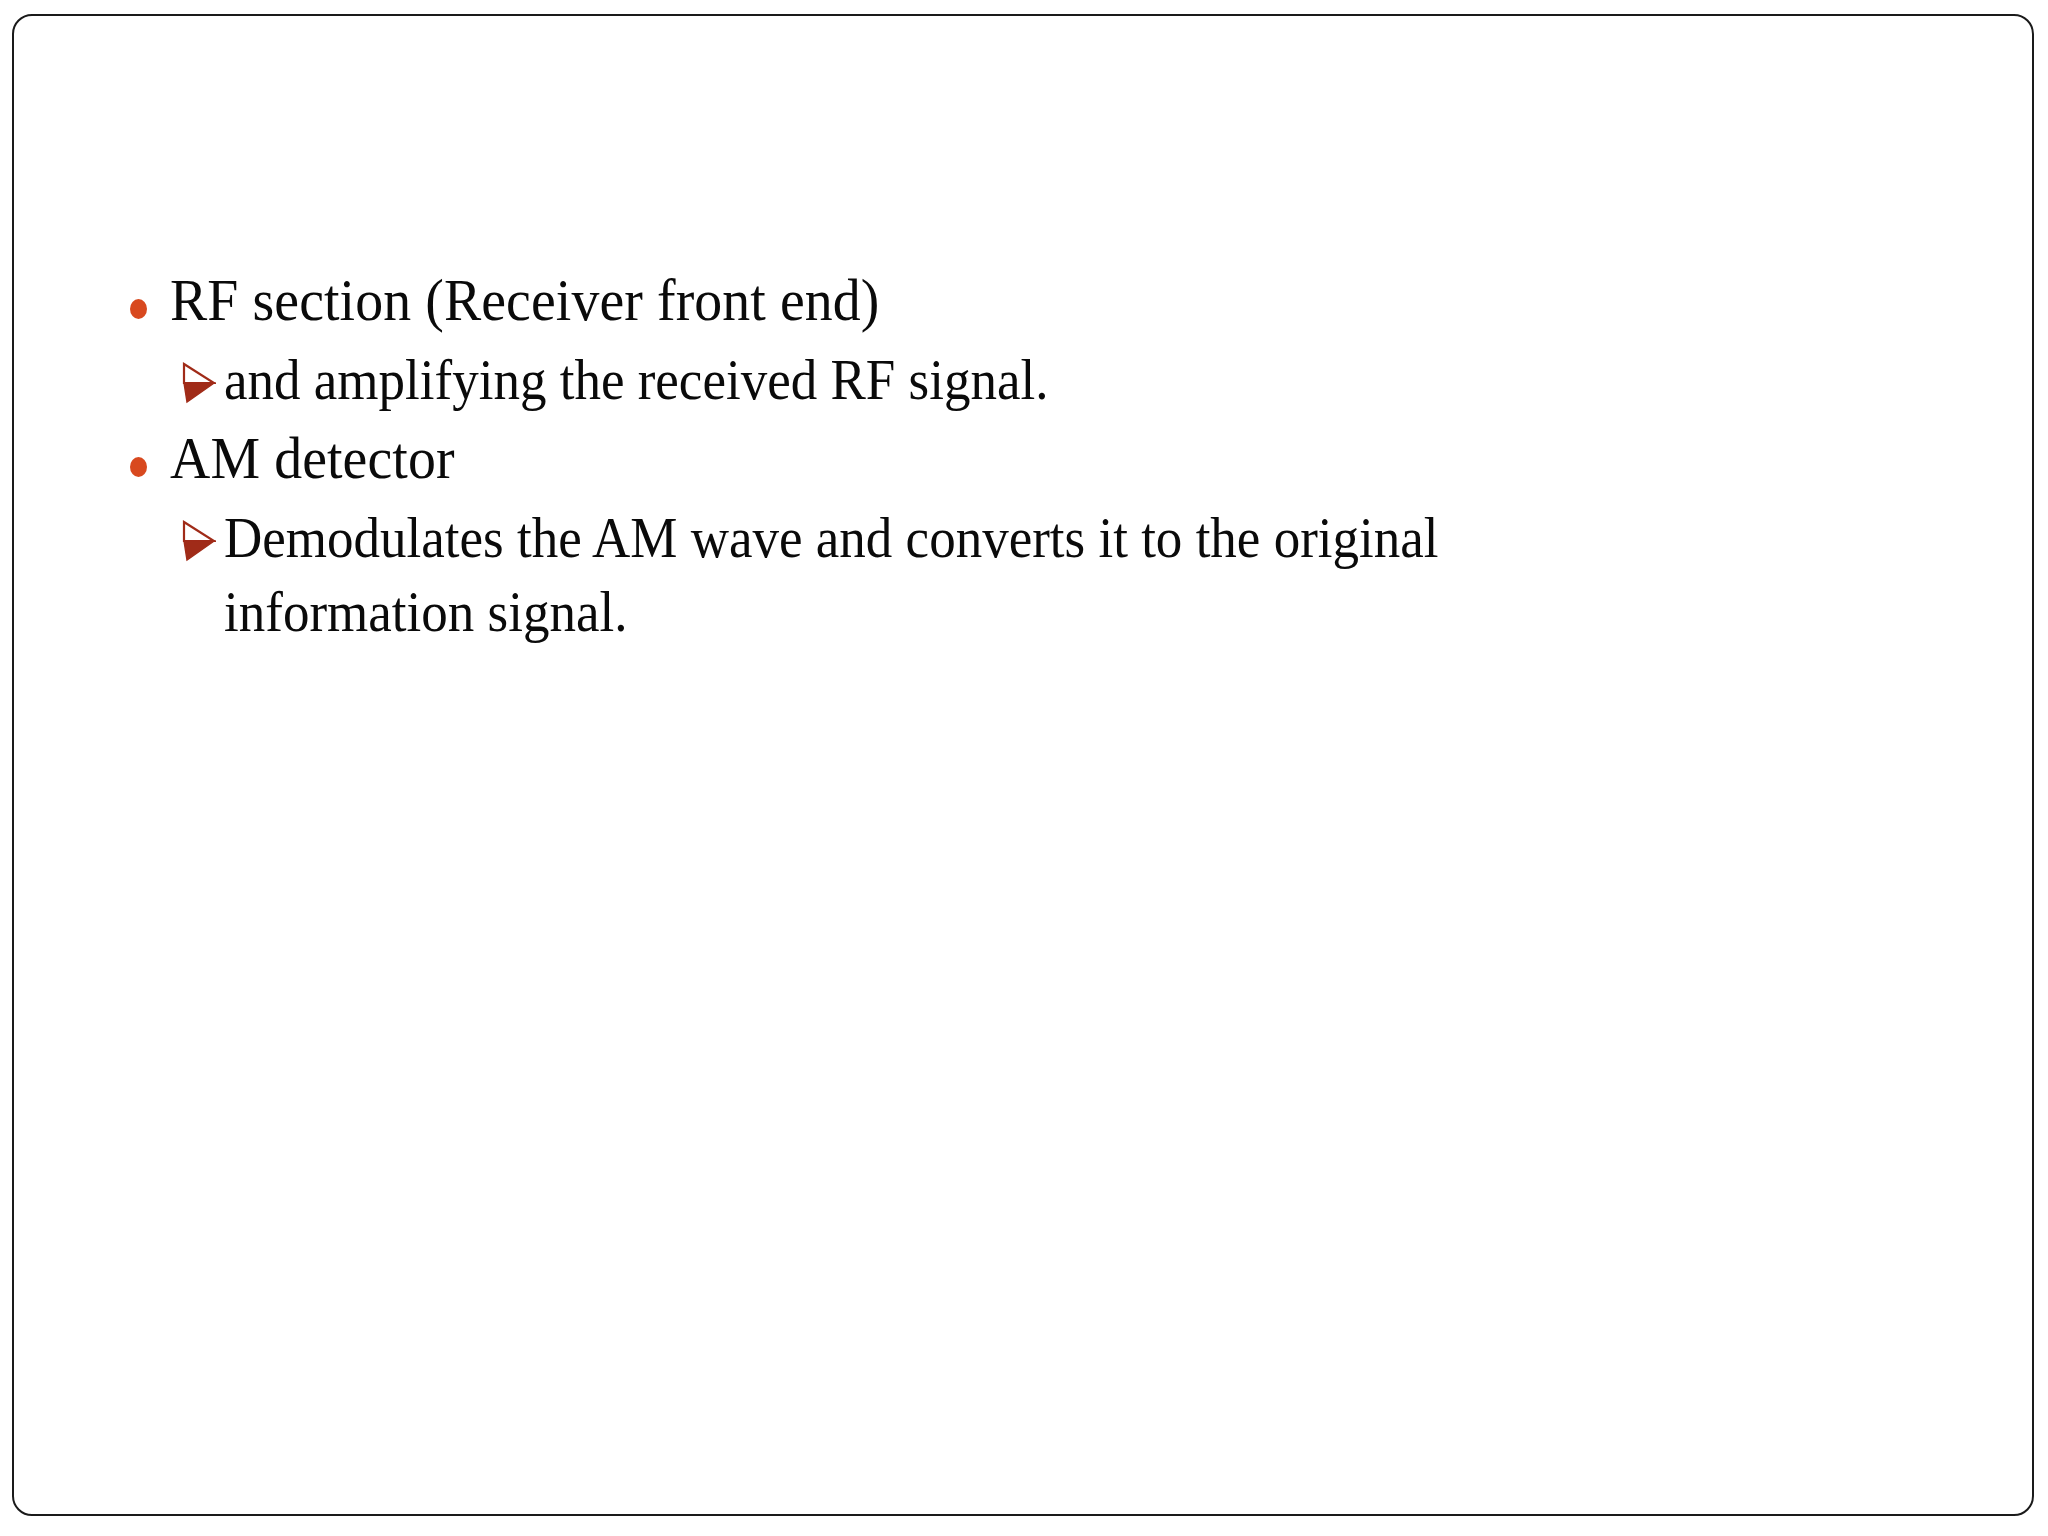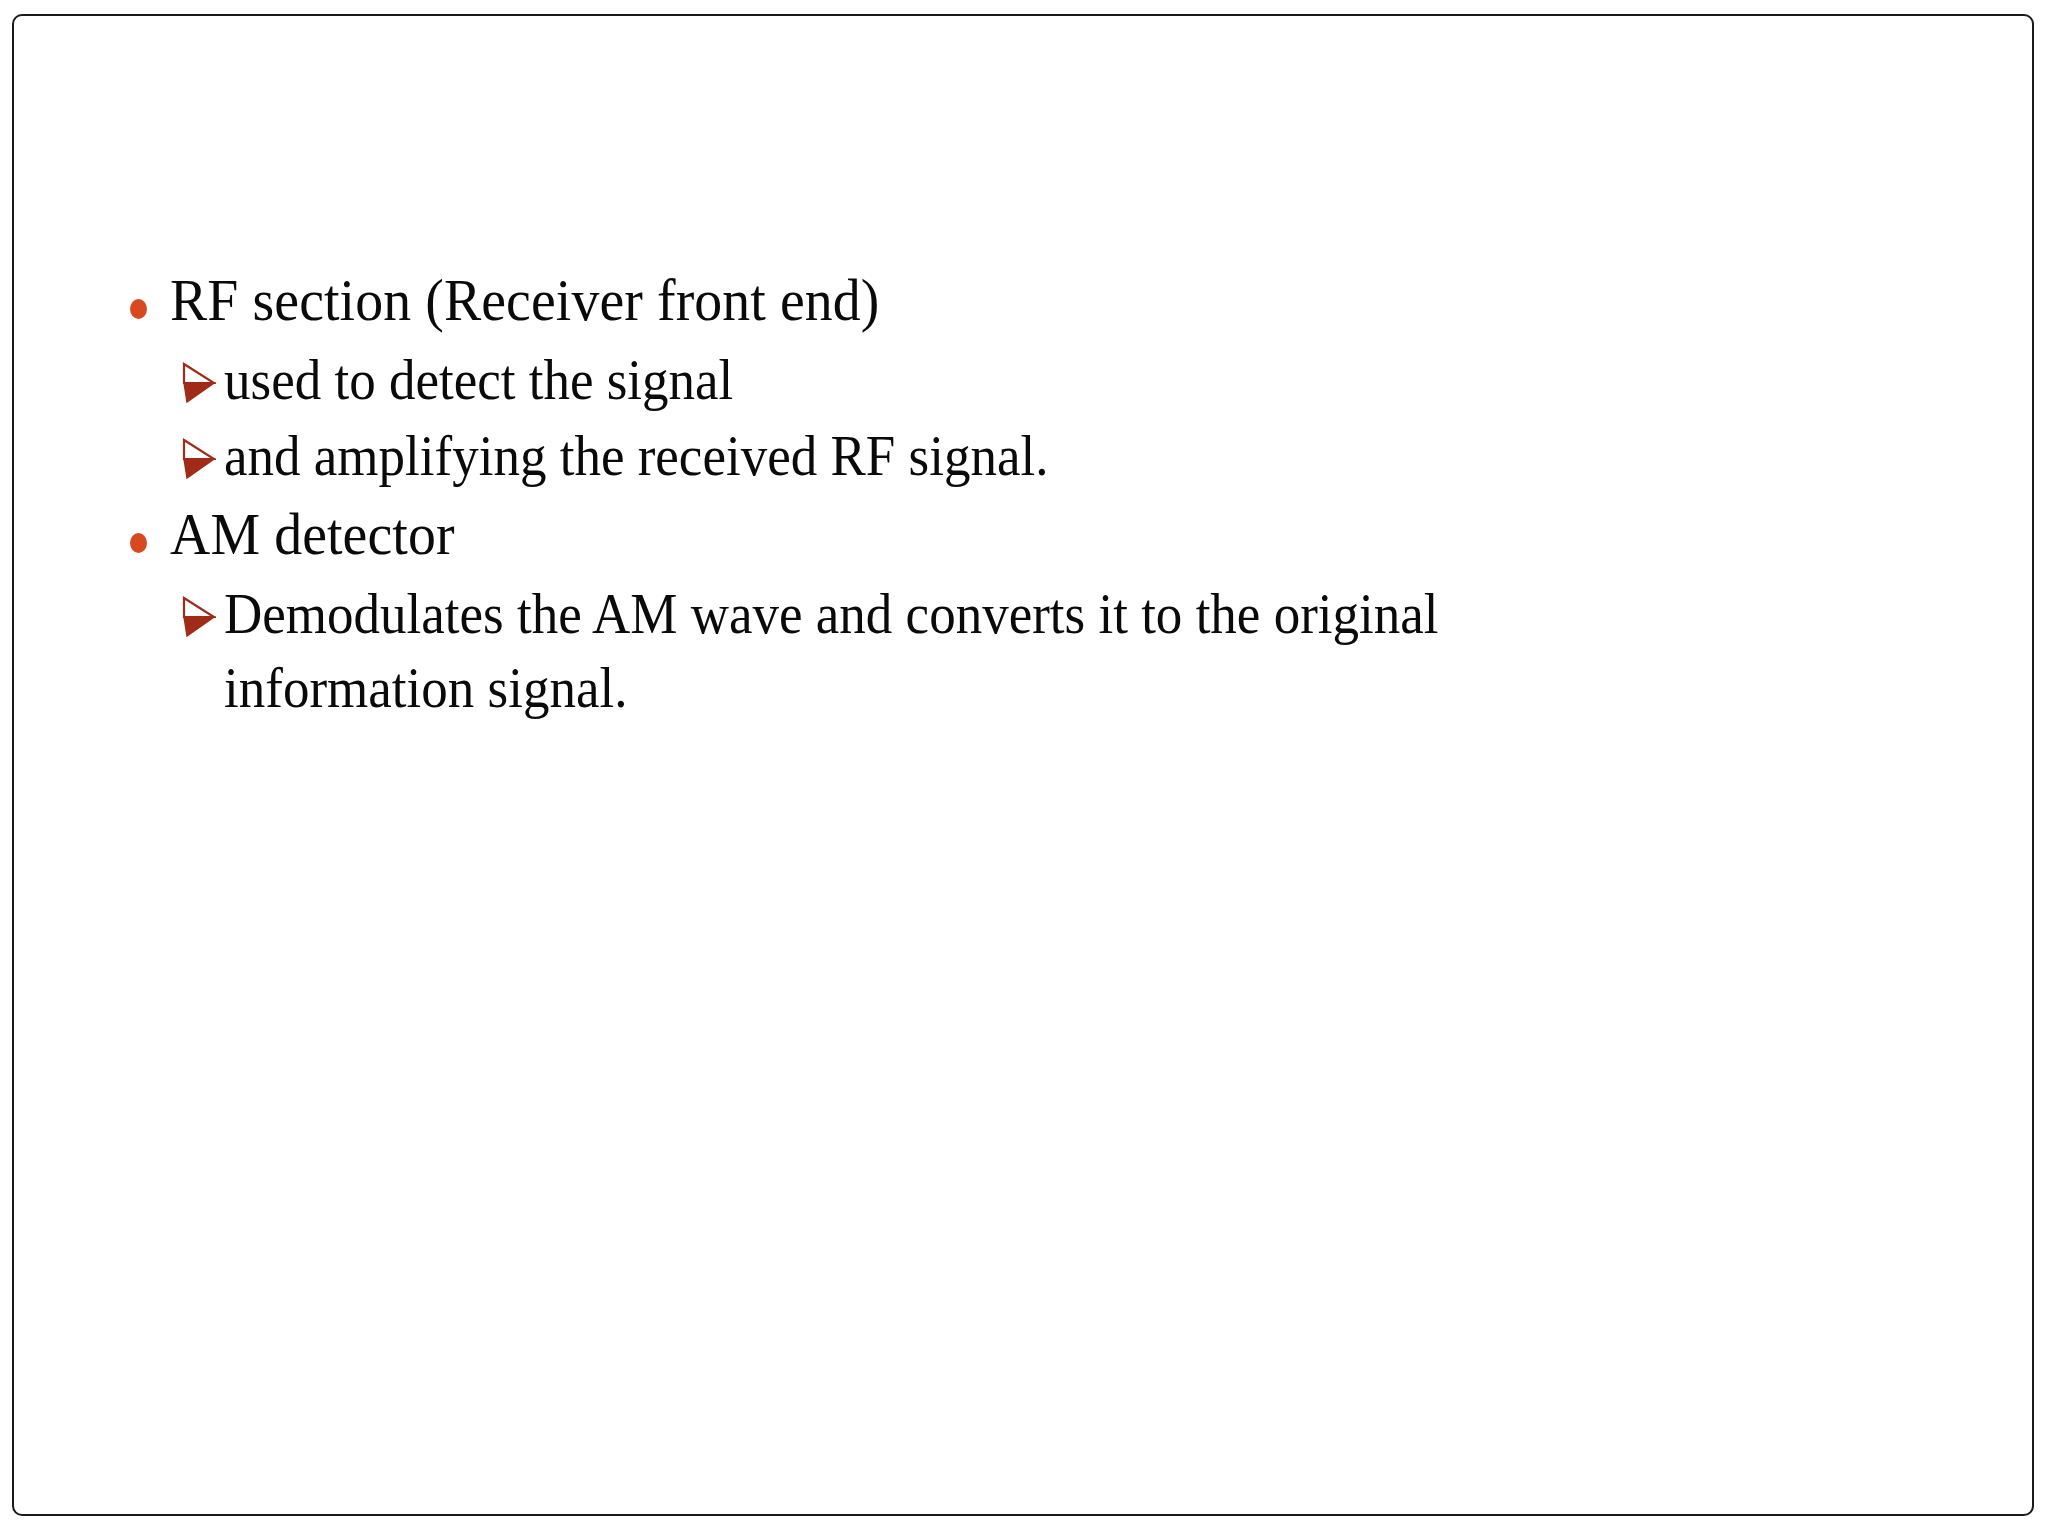--- a/index.html
+++ b/index.html
@@ -17,21 +17,21 @@
   
   .slide {
     position: absolute;
     left: 12px;
     top: 14px;
     width: 2022px;
     height: 1502px;
     box-sizing: border-box;
     background: #ffffff;
     border: 2px solid #1a1a1a;
-    border-radius: 10px;
+    border-radius: 20px;
   }
 
   
   .content {
     position: absolute;
     left: 100px;
     top: 245px;
     width: 1840px;
   }
 
@@ -101,29 +101,20 @@
 
   <div class="content">
 
     <div class="group">
 
       <div class="l1">
         <span class="dot"></span>
         <span class="txt">RF section (Receiver front end)</span>
       </div>
 
-      <div class="l2 nowrap">
-        <span class="arrow">
-          <svg viewBox="0 0 36 44" xmlns="http://www.w3.org/2000/svg">
-            <path d="M4 3 L34 22 L4 22 Z" fill="none" stroke="#a02b18" stroke-width="2.2"></path>
-            <path d="M4 22 L34 22 L7 41 Z" fill="#a02b18" stroke="#a02b18" stroke-width="1.4"></path>
-          </svg>
-        </span>
-        <span class="txt">used to detect the signal</span>
-      </div>
 
 
       <div class="l2 nowrap">
         <span class="arrow">
           <svg viewBox="0 0 36 44" xmlns="http://www.w3.org/2000/svg">
             <path d="M4 3 L34 22 L4 22 Z" fill="none" stroke="#a02b18" stroke-width="2.2"></path>
             <path d="M4 22 L34 22 L7 41 Z" fill="#a02b18" stroke="#a02b18" stroke-width="1.4"></path>
           </svg>
         </span>
         <span class="txt">and amplifying the received RF signal.</span>

